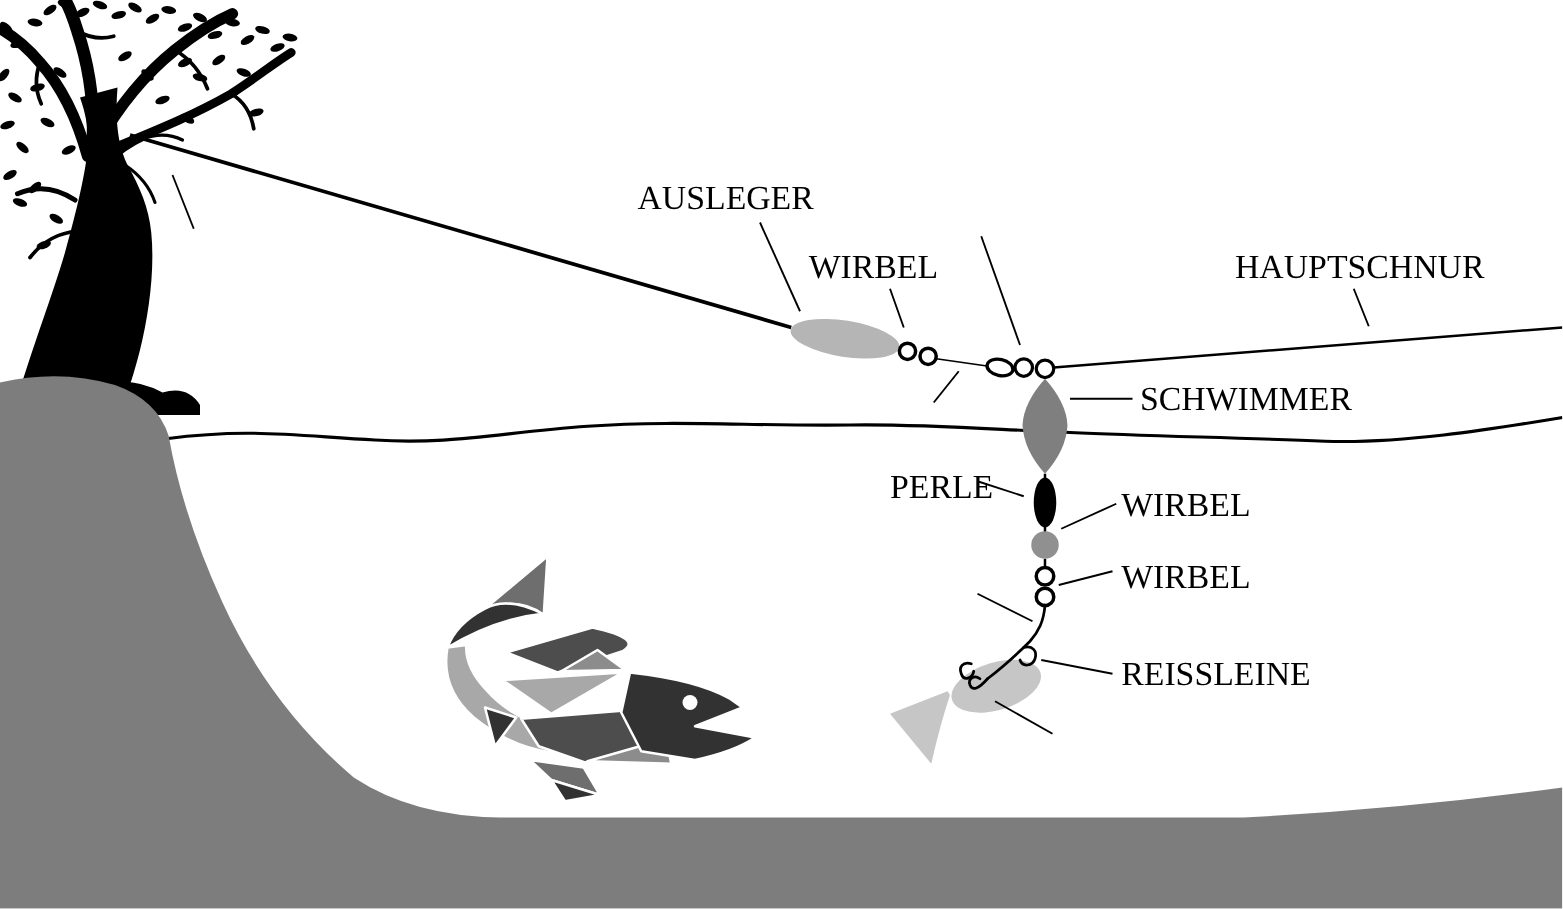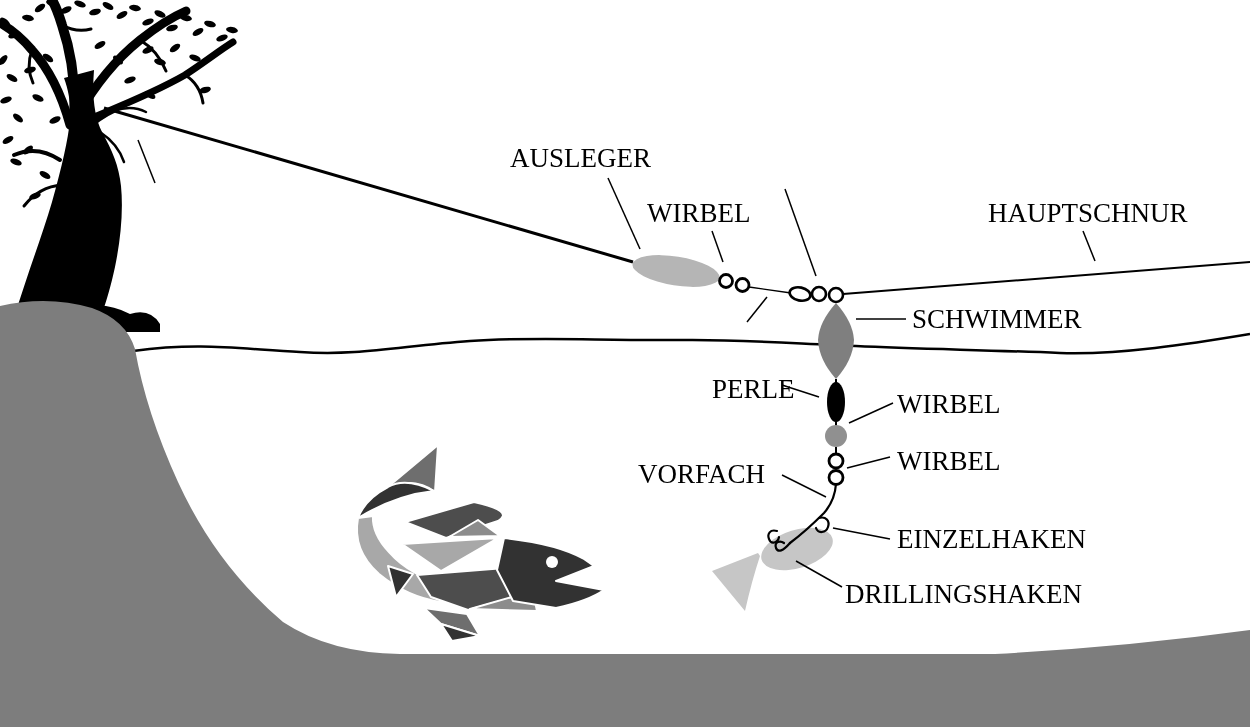--- a/index.html
+++ b/index.html
@@ -177,17 +177,15 @@
   </g>
 </svg>
 
 <div class="lbl" style="left:510px;top:144px">AUSLEGER</div>
 <div class="lbl" style="left:647px;top:199px">WIRBEL</div>
 <div class="lbl" style="left:988px;top:199px">HAUPTSCHNUR</div>
 <div class="lbl" style="left:912px;top:305px">SCHWIMMER</div>
 <div class="lbl" style="left:712px;top:375px">PERLE</div>
 <div class="lbl" style="left:897px;top:390px">WIRBEL</div>
 <div class="lbl" style="left:897px;top:447px">WIRBEL</div>
-<div class="lbl" style="left:638px;top:460px">VORFACH</div>
-<div class="lbl" style="left:897px;top:525px">EINZELHAKEN</div>
-<div class="lbl" style="left:845px;top:580px">DRILLINGSHAKEN</div>
+<div class="lbl" style="left:897px;top:525px">REISSLEINE</div>
 
 </div>
 
 </body></html>

